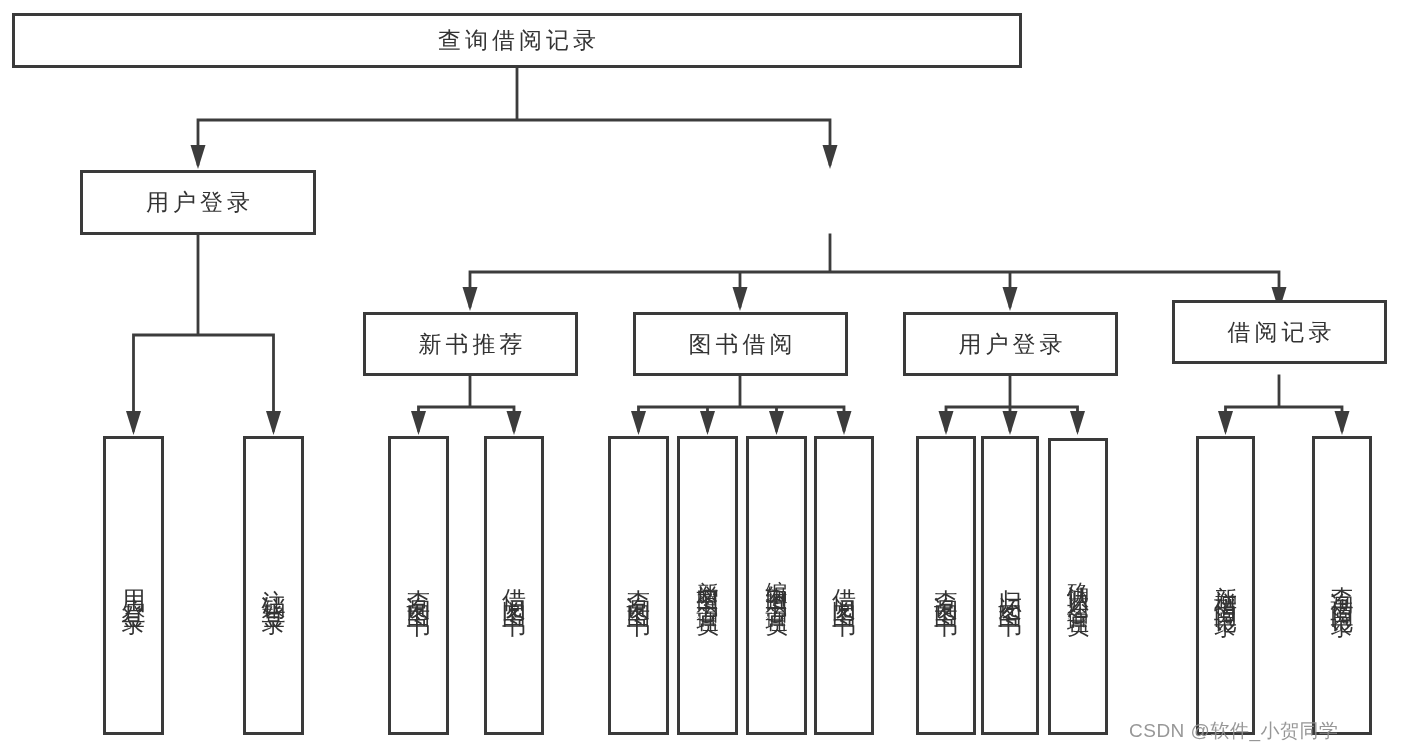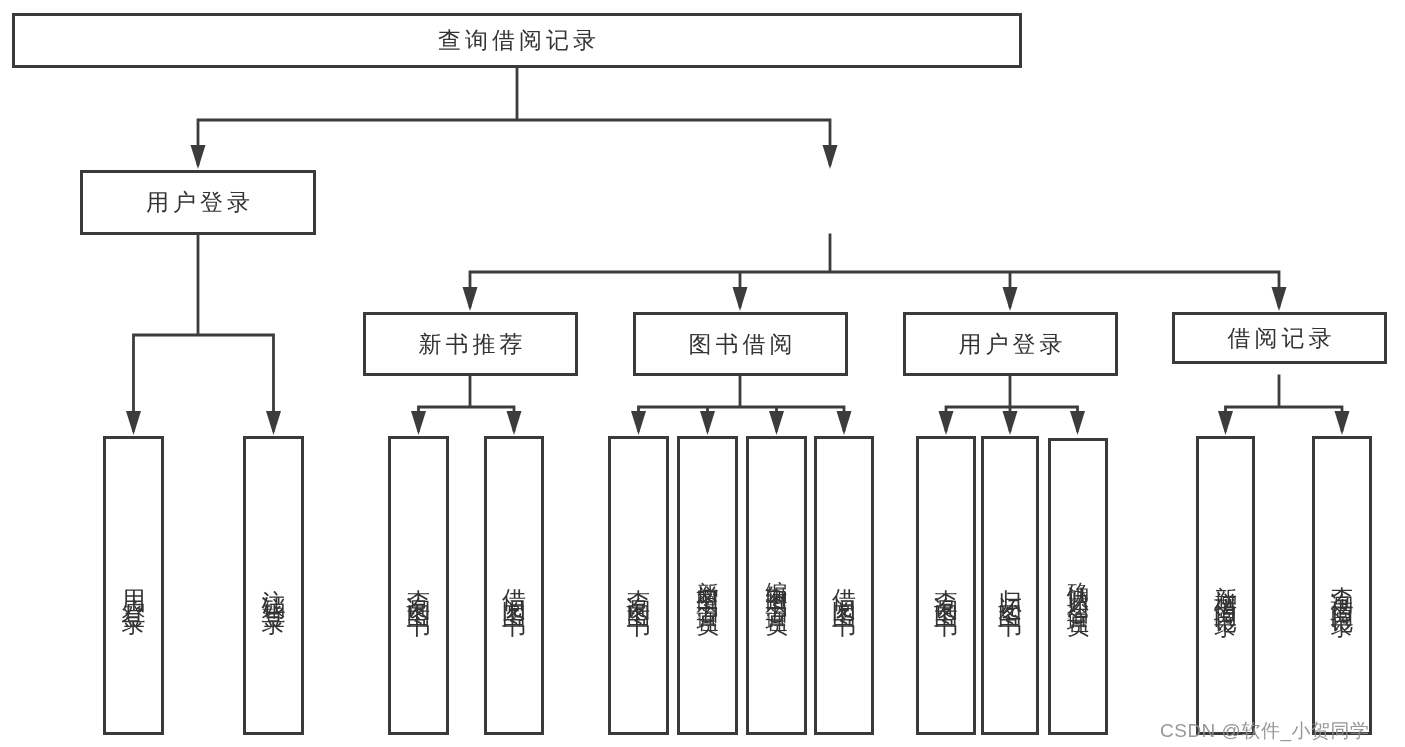--- a/index.html
+++ b/index.html
@@ -30,21 +30,21 @@
     writing-mode:vertical-lr;
     text-orientation:upright;
     font-size:24px;
     letter-spacing:8px;
     line-height:1;
     padding:10px 0;
   }
   .watermark{
     position:absolute;
     z-index:3;
-    left:1160px;top:718px;
+    left:1129px;top:718px;
     font-size:19px;
     color:#8f8f8f;
     opacity:.92;
     white-space:nowrap;
     letter-spacing:.5px;
   }
 </style>
 </head>
 <body>
 
@@ -91,21 +91,21 @@
     </g>
   </svg>
 
   <div class="node h-node" style="left:12px;top:13px;width:1010px;height:55px;">查询借阅记录</div>
 
   <div class="node h-node" style="left:80px;top:170px;width:236px;height:65px;">用户登录</div>
 
   <div class="node h-node" style="left:363px;top:312px;width:215px;height:64px;">新书推荐</div>
   <div class="node h-node" style="left:633px;top:312px;width:215px;height:64px;">图书借阅</div>
   <div class="node h-node" style="left:903px;top:312px;width:215px;height:64px;">用户登录</div>
-  <div class="node h-node" style="left:1172px;top:312px;width:215px;height:52px;">借阅记录</div>
+  <div class="node h-node" style="left:1172px;top:300px;width:215px;height:64px;">借阅记录</div>
 
   <div class="node v-node" style="left:103px;top:436px;width:61px;height:299px;">用户登录</div>
   <div class="node v-node" style="left:243px;top:436px;width:61px;height:299px;">注销登录</div>
 
   <div class="node v-node" style="left:388px;top:436px;width:61px;height:299px;">查询图书</div>
   <div class="node v-node" style="left:484px;top:436px;width:60px;height:299px;">借阅图书</div>
 
   <div class="node v-node" style="left:608px;top:436px;width:61px;height:299px;">查询图书</div>
   <div class="node v-node" style="left:677px;top:436px;width:61px;height:299px;font-size:22px;letter-spacing:5px;">新增图书（管理员）</div>
   <div class="node v-node" style="left:746px;top:436px;width:61px;height:299px;font-size:22px;letter-spacing:5px;">编辑图书（管理员）</div>

